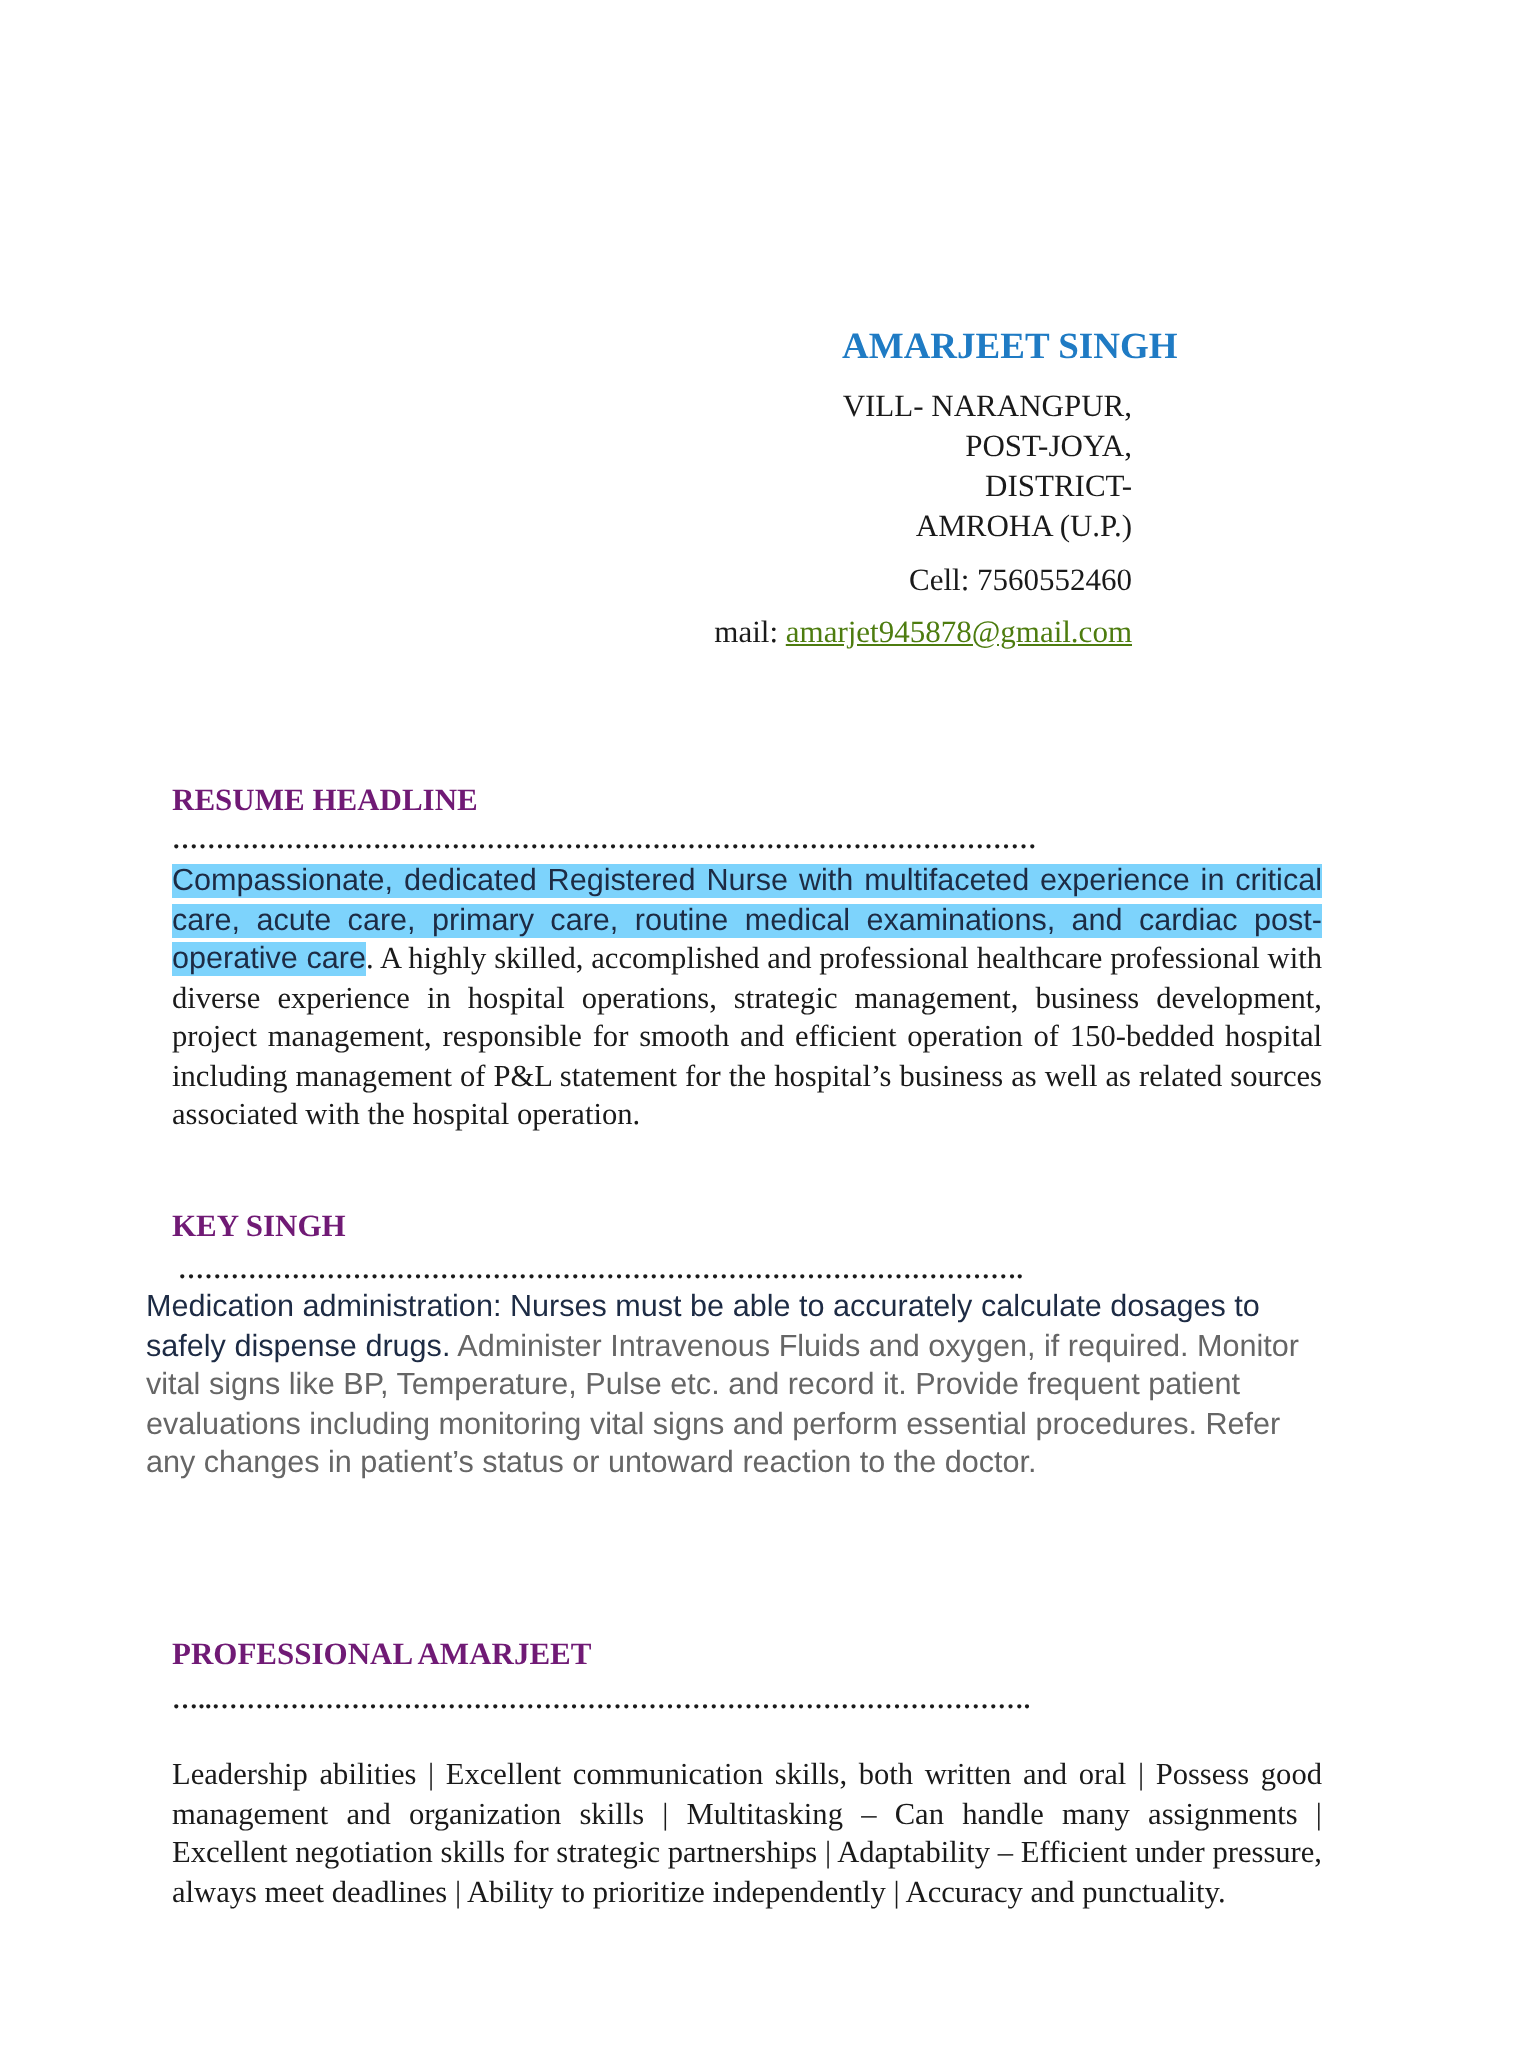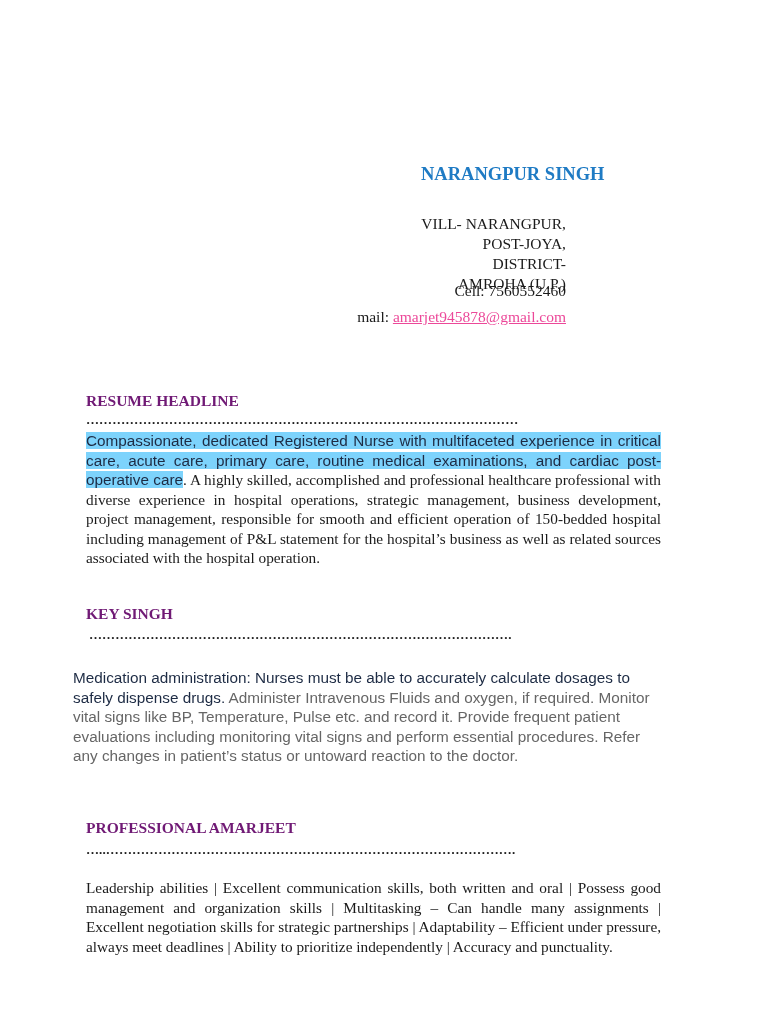--- a/index.html
+++ b/index.html
@@ -27,25 +27,25 @@
       white-space: nowrap;
     }
     .addr {
       right: 202px;
       font-size: 15.5px;
       text-align: right;
       white-space: nowrap;
       color: #1a1a1a;
       line-height: 20px;
     }
-    .addr-block { top: 194px; margin-top: 20px; }
+    .addr-block { top: 194px; }
     .cell { top: 281px; }
     .mail { top: 307px; }
     .mail a {
-      color: #ec4899;
+      color: #4d7c0f;
       text-decoration: underline;
     }
 
     
     .heading {
       font-family: "Liberation Serif", serif;
       font-weight: bold;
       font-size: 15.5px;
       color: #701a75;
       white-space: nowrap;
@@ -72,30 +72,29 @@
       background: #7dd3fc;
       font-family: "Liberation Sans", sans-serif;
       font-size: 15.3px;
       color: #1d2b44;
     }
     .para-sans {
       font-family: "Liberation Sans", sans-serif;
       font-size: 15.3px;
       line-height: 19.5px;
       color: #666666;
-      margin-top: 24px;
     }
     .para-sans .strong-lead {
       color: #1d2b44;
     }
   </style>
 </head>
 <body>
 
-<div class="abs name">NARANGPUR SINGH</div>
+<div class="abs name">AMARJEET SINGH</div>
 
 <div class="abs addr addr-block">
   <div>VILL- NARANGPUR,</div>
   <div>POST-JOYA,</div>
   <div>DISTRICT-</div>
   <div>AMROHA (U.P.)</div>
 </div>
 
 <div class="abs addr cell"><span>Cell: </span><span>7560552460</span></div>
 

